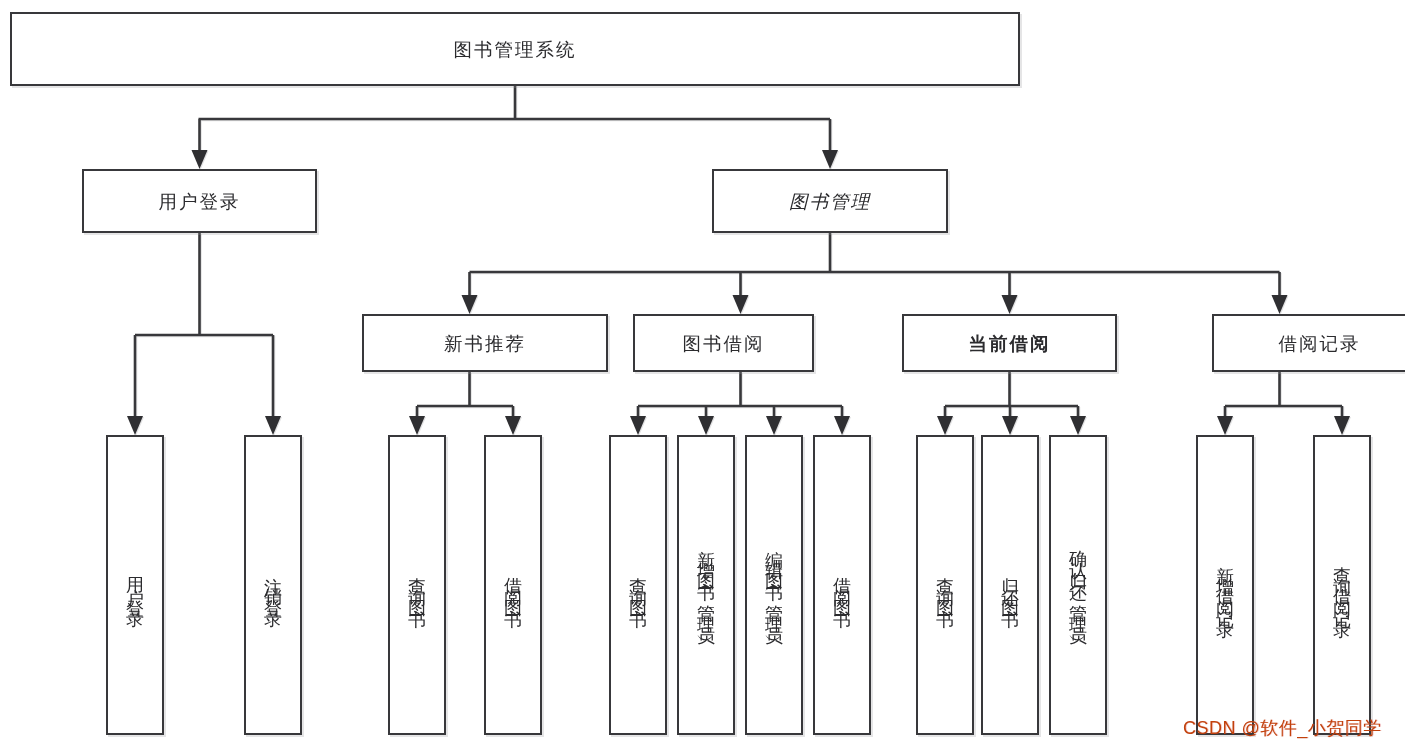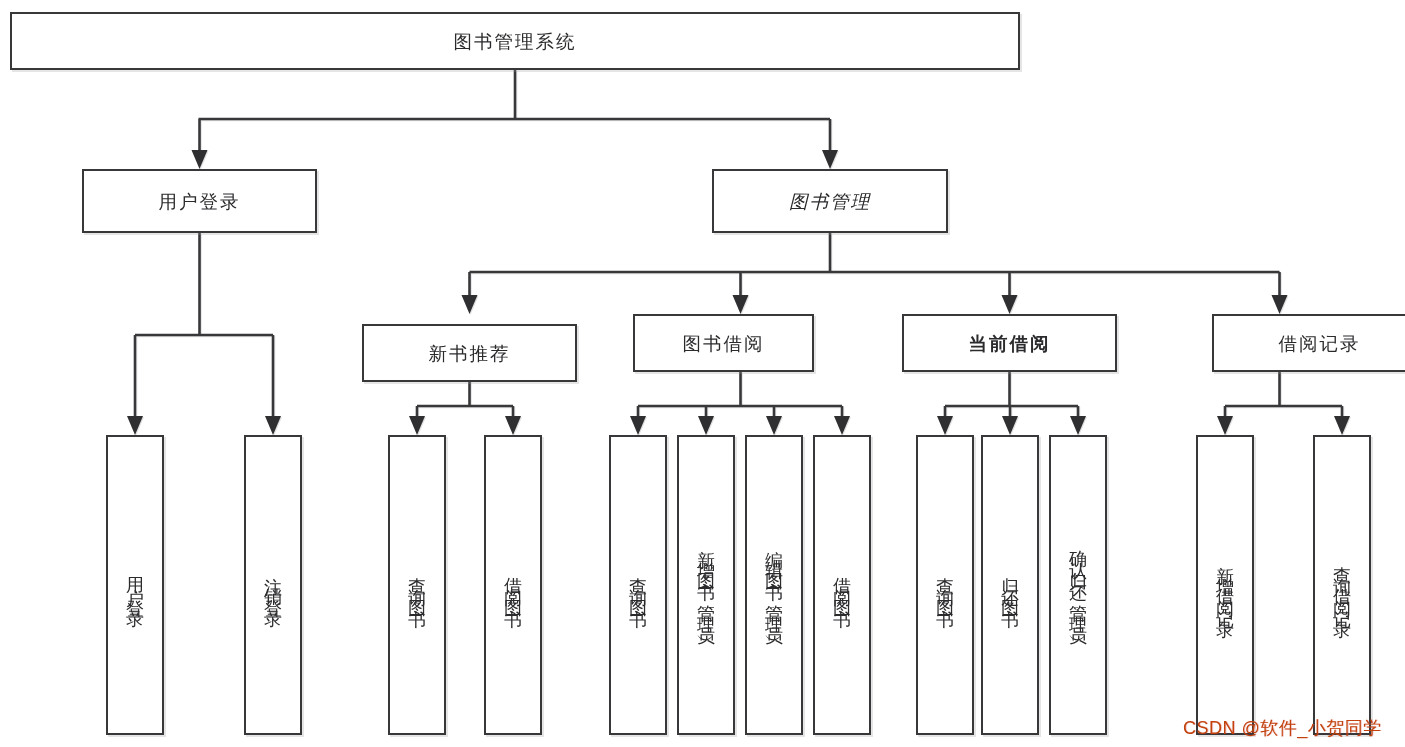--- a/index.html
+++ b/index.html
@@ -11,24 +11,24 @@
   .connector-svg path, .connector-svg polygon {
     filter: drop-shadow(1.5px 1.5px 0 rgba(150,150,156,0.28));
   }
   .node {
     position:absolute; background:#ffffff;
     border:2.5px solid #38383b; box-sizing:border-box;
     box-shadow:2px 2px 0 rgba(150,150,156,0.25);
     display:flex; align-items:center; justify-content:center;
     font-size:18.5px; color:#2b2b2e; letter-spacing:2px; white-space:nowrap;
   }
-  .root  { left:10px;   top:12px;  width:1010px; height:58px; }
+  .root  { left:10px;   top:12px;  width:1010px; height:74px; }
   .l2a   { left:82px;   top:169px; width:235px;  height:64px; }
   .l2b   { left:712px;  top:169px; width:236px;  height:64px;font-style:italic; }
-  .l3a   { left:362px;  top:324px; width:215px;  height:58px; }
+  .l3a   { left:362px;  top:314px; width:246px;  height:58px; }
   .l3b   { left:633px;  top:314px; width:181px;  height:58px; }
   .l3c   { left:902px;  top:314px; width:215px;  height:58px;font-weight:bold; }
   .l3d   { left:1212px; top:314px; width:215px;  height:58px; }
   .leaf {
     position:absolute; top:435px; width:58px; height:300px;
     background:#ffffff; border:2.5px solid #38383b; box-sizing:border-box;
     box-shadow:2px 2px 0 rgba(150,150,156,0.25);
     display:flex; align-items:center; justify-content:center;
     writing-mode:vertical-lr; text-orientation:mixed;
     font-size:18px; color:#2b2b2e; letter-spacing:11px; line-height:1;

